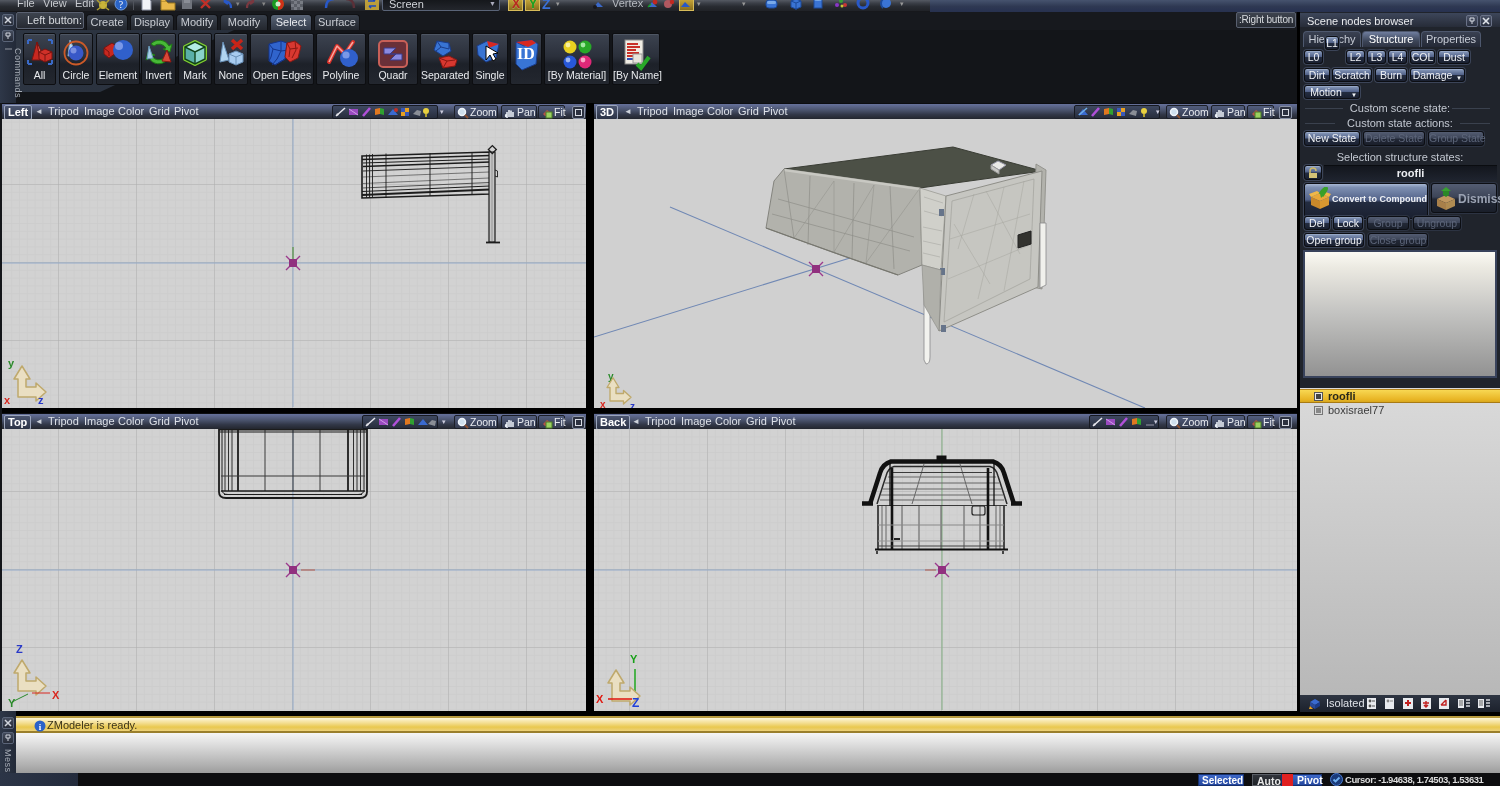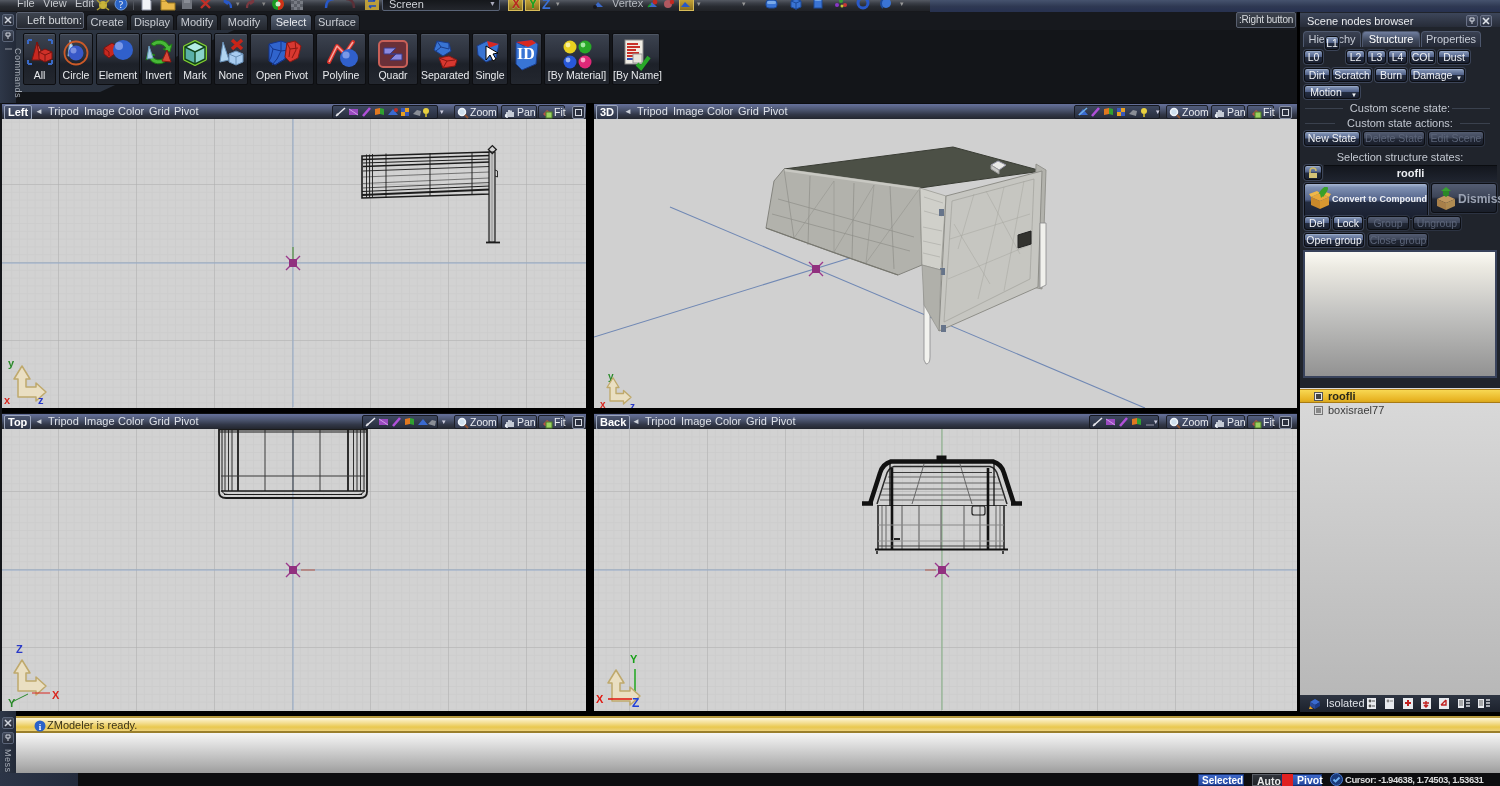--- a/index.html
+++ b/index.html
@@ -269,21 +269,21 @@
     </svg>
       <div class="cap">None</div>
     </div>
   <div class="tbtn" style="left:234px;width:64px;">
       <svg width="42" height="34" viewBox="0 0 42 34">
     <path d="M8 6l12-3 6 2-2 16-10 6-6-4z" fill="#3064cc" stroke="#14348a"></path>
     <path d="M8 6l4 5-2 8-2 4M12 11l8 2 8-1M20 3l0 10 -4 8 -5 6M24 21l-10 6" stroke="#14348a" fill="none"></path>
     <path d="M26 5l8-2 6 5-3 12-8 4-5-5z" fill="#d83830" stroke="#8a1812"></path>
     <path d="M26 5l3 6-1 8M29 11l8-1M34 3l1 9-4 8" stroke="#8a1812" fill="none"></path>
     </svg>
-      <div class="cap">Open Pivot</div>
+      <div class="cap">Open Edges</div>
     </div>
   <div class="tbtn" style="left:300px;width:50px;">
       <svg width="40" height="34" viewBox="0 0 40 34">
     <path d="M8 24L16 8l8 8 8-12" fill="none" stroke="#d83028" stroke-width="4" stroke-linejoin="round" stroke-linecap="round"></path>
     <path d="M8 24L16 8l8 8 8-12" fill="none" stroke="#f8a8a0" stroke-width="1.6" stroke-linejoin="round"></path>
     <circle cx="28" cy="20" r="9" fill="#3060cc"></circle>
         <circle cx="25" cy="17" r="3.6" fill="#7a98e8"></circle>
     </svg>
       <div class="cap">Polyline</div>
     </div>
@@ -740,21 +740,21 @@
   <div class="pbtn" style="left:110px;top:56px;width:55px;height:14px;padding-right:10px;">Damage<span style="position:absolute;right:2px;top:3px;font-size:6px;">▼</span></div>
   <div class="pbtn" style="left:4px;top:73px;width:56px;height:14px;padding-right:12px;">Motion<span style="position:absolute;right:2px;top:3px;font-size:6px;">▼</span></div>
   <div class="plabel" style="top:90px;text-align:center;">Custom scene state:</div>
   <div class="abs" style="left:5px;top:96px;width:38px;height:1px;background:#3a414e;"></div>
   <div class="abs" style="right:10px;top:96px;width:38px;height:1px;background:#3a414e;"></div>
   <div class="plabel" style="top:105px;">Custom state actions:</div>
   <div class="abs" style="left:5px;top:111px;width:30px;height:1px;background:#3a414e;"></div>
   <div class="abs" style="right:10px;top:111px;width:30px;height:1px;background:#3a414e;"></div>
   <div class="pbtn" style="left:4px;top:119px;width:56px;height:15px;">New State</div>
   <div class="pbtn dim" style="left:63px;top:119px;width:62px;height:15px;">Delete State</div>
-  <div class="pbtn dim" style="left:128px;top:119px;width:56px;height:15px;">Edit Scene</div>
+  <div class="pbtn dim" style="left:128px;top:119px;width:56px;height:15px;">Group State</div>
   <div class="plabel" style="top:139px;">Selection structure states:</div>
   <div class="pbtn" style="left:4px;top:153px;width:18px;height:15px;"><svg width="12" height="12" style="margin-top:1px;">
         <path d="M3 6V4a3 3 0 0 1 6 0" fill="none" stroke="#cdb968" stroke-width="1.5"></path>
         <rect x="2" y="6" width="8" height="5" fill="#d3c276"></rect>
       </svg></div>
   <div class="abs" style="left:24px;top:153px;width:173px;height:15px;background:linear-gradient(#13161d,#1e232e);border-top:1px solid #0a0c10;color:#eceef2;font-size:11px;font-weight:bold;text-align:center;padding-top:1px;">roofli</div>
   <div class="pbtn" style="left:4px;top:171px;width:124px;height:36px;">
     <svg width="24" height="24" style="position:absolute;left:3px;top:3px;" viewBox="0 0 24 24">
       <path d="M3 10l9-4 9 4-9 4z" fill="#e8a838"></path>
         <path d="M3 10v8l9 4v-8z" fill="#c8882a"></path>

